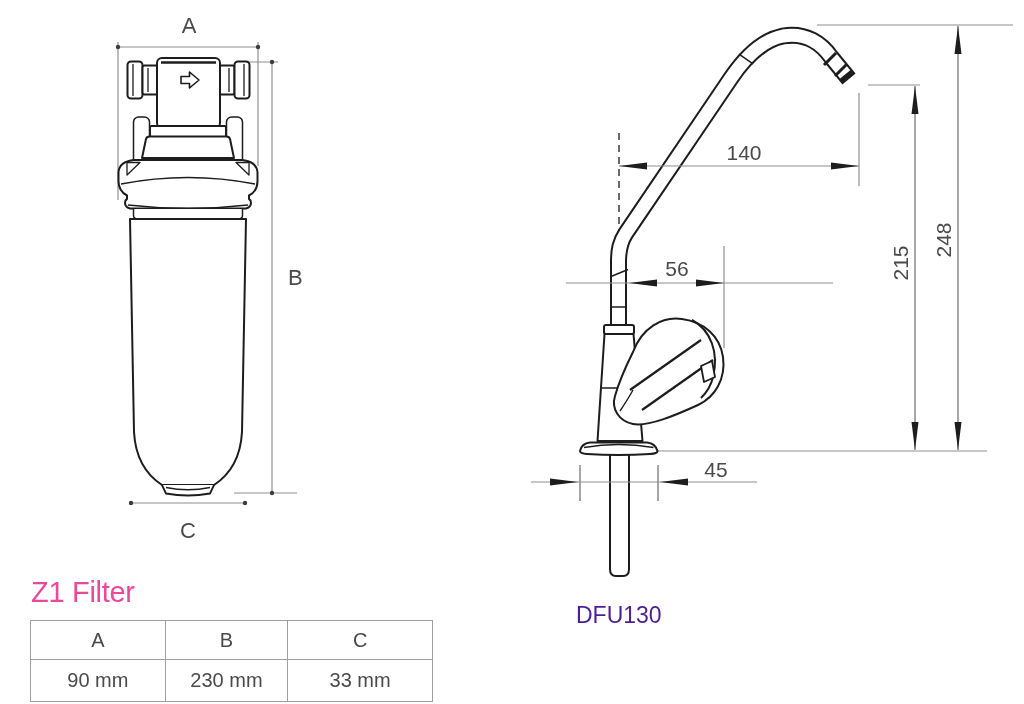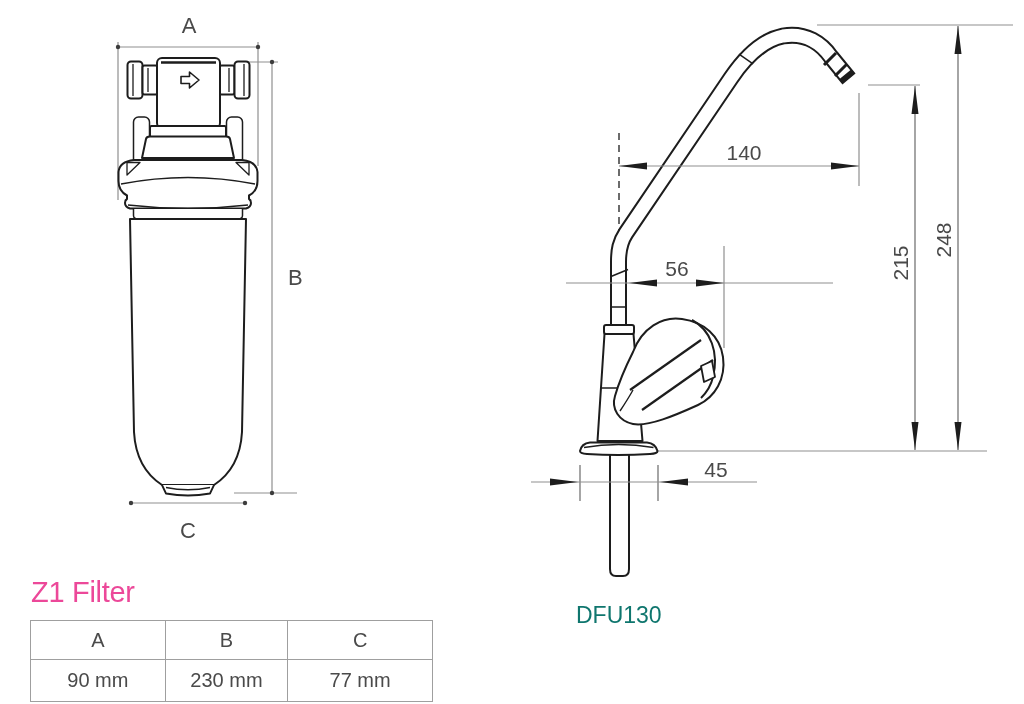--- a/index.html
+++ b/index.html
@@ -10,21 +10,21 @@
   svg text{font-family:"Liberation Sans",sans-serif;fill:#4a4a4a;}
   .outline{fill:#ffffff;stroke:#1d1d1d;stroke-width:2;stroke-linejoin:round;}
   .detail{fill:none;stroke:#1d1d1d;stroke-width:1.3;}
   .dimline{stroke:#8f8f8f;stroke-width:1.2;fill:none;}
   .dimline-dark{stroke:#6a6a6a;stroke-width:1.2;fill:none;}
   .arrow{fill:#1d1d1d;stroke:none;}
   .dot{fill:#3c3c3c;stroke:none;}
   .dimtext{font-size:21px;}
   .labeltext{font-size:22px;}
   .title{position:absolute;left:31px;top:576px;font-size:29px;letter-spacing:-0.3px;color:#ec4899;}
-  .model{position:absolute;left:576px;top:602px;font-size:23px;color:#0f766e;}
+  .model{position:absolute;left:576px;top:602px;font-size:23px;color:#4c1d95;}
   table.dims{position:absolute;left:30px;top:620px;width:403px;border-collapse:collapse;
              table-layout:fixed;}
   table.dims td{border:1px solid #9f9f9f;text-align:center;vertical-align:middle;
                 font-size:20px;color:#4a4a4a;}
   table.dims tr.hdr td{height:36px;}
   table.dims tr.val td{height:39px;margin-left:32px;}
 </style>
 </head>
 <body>
 
@@ -112,21 +112,21 @@
       </colgroup>
     <tbody>
         <tr class="hdr">
       <td>A</td>
       <td>B</td>
       <td>C</td>
     </tr>
     <tr class="val">
       <td>90 mm</td>
       <td>230 mm</td>
-      <td>77 mm</td>
+      <td>33 mm</td>
     </tr>
   </tbody>
     </table>
 
   <svg class="abs" style="left:505px;top:0;" width="515" height="640" viewBox="505 0 515 640">
 
     <line class="dimline" x1="817" y1="25" x2="1013" y2="25"></line>
     <line class="dimline" x1="868" y1="85" x2="920" y2="85"></line>
     <line class="dimline" x1="658" y1="451" x2="987" y2="451"></line>
 

